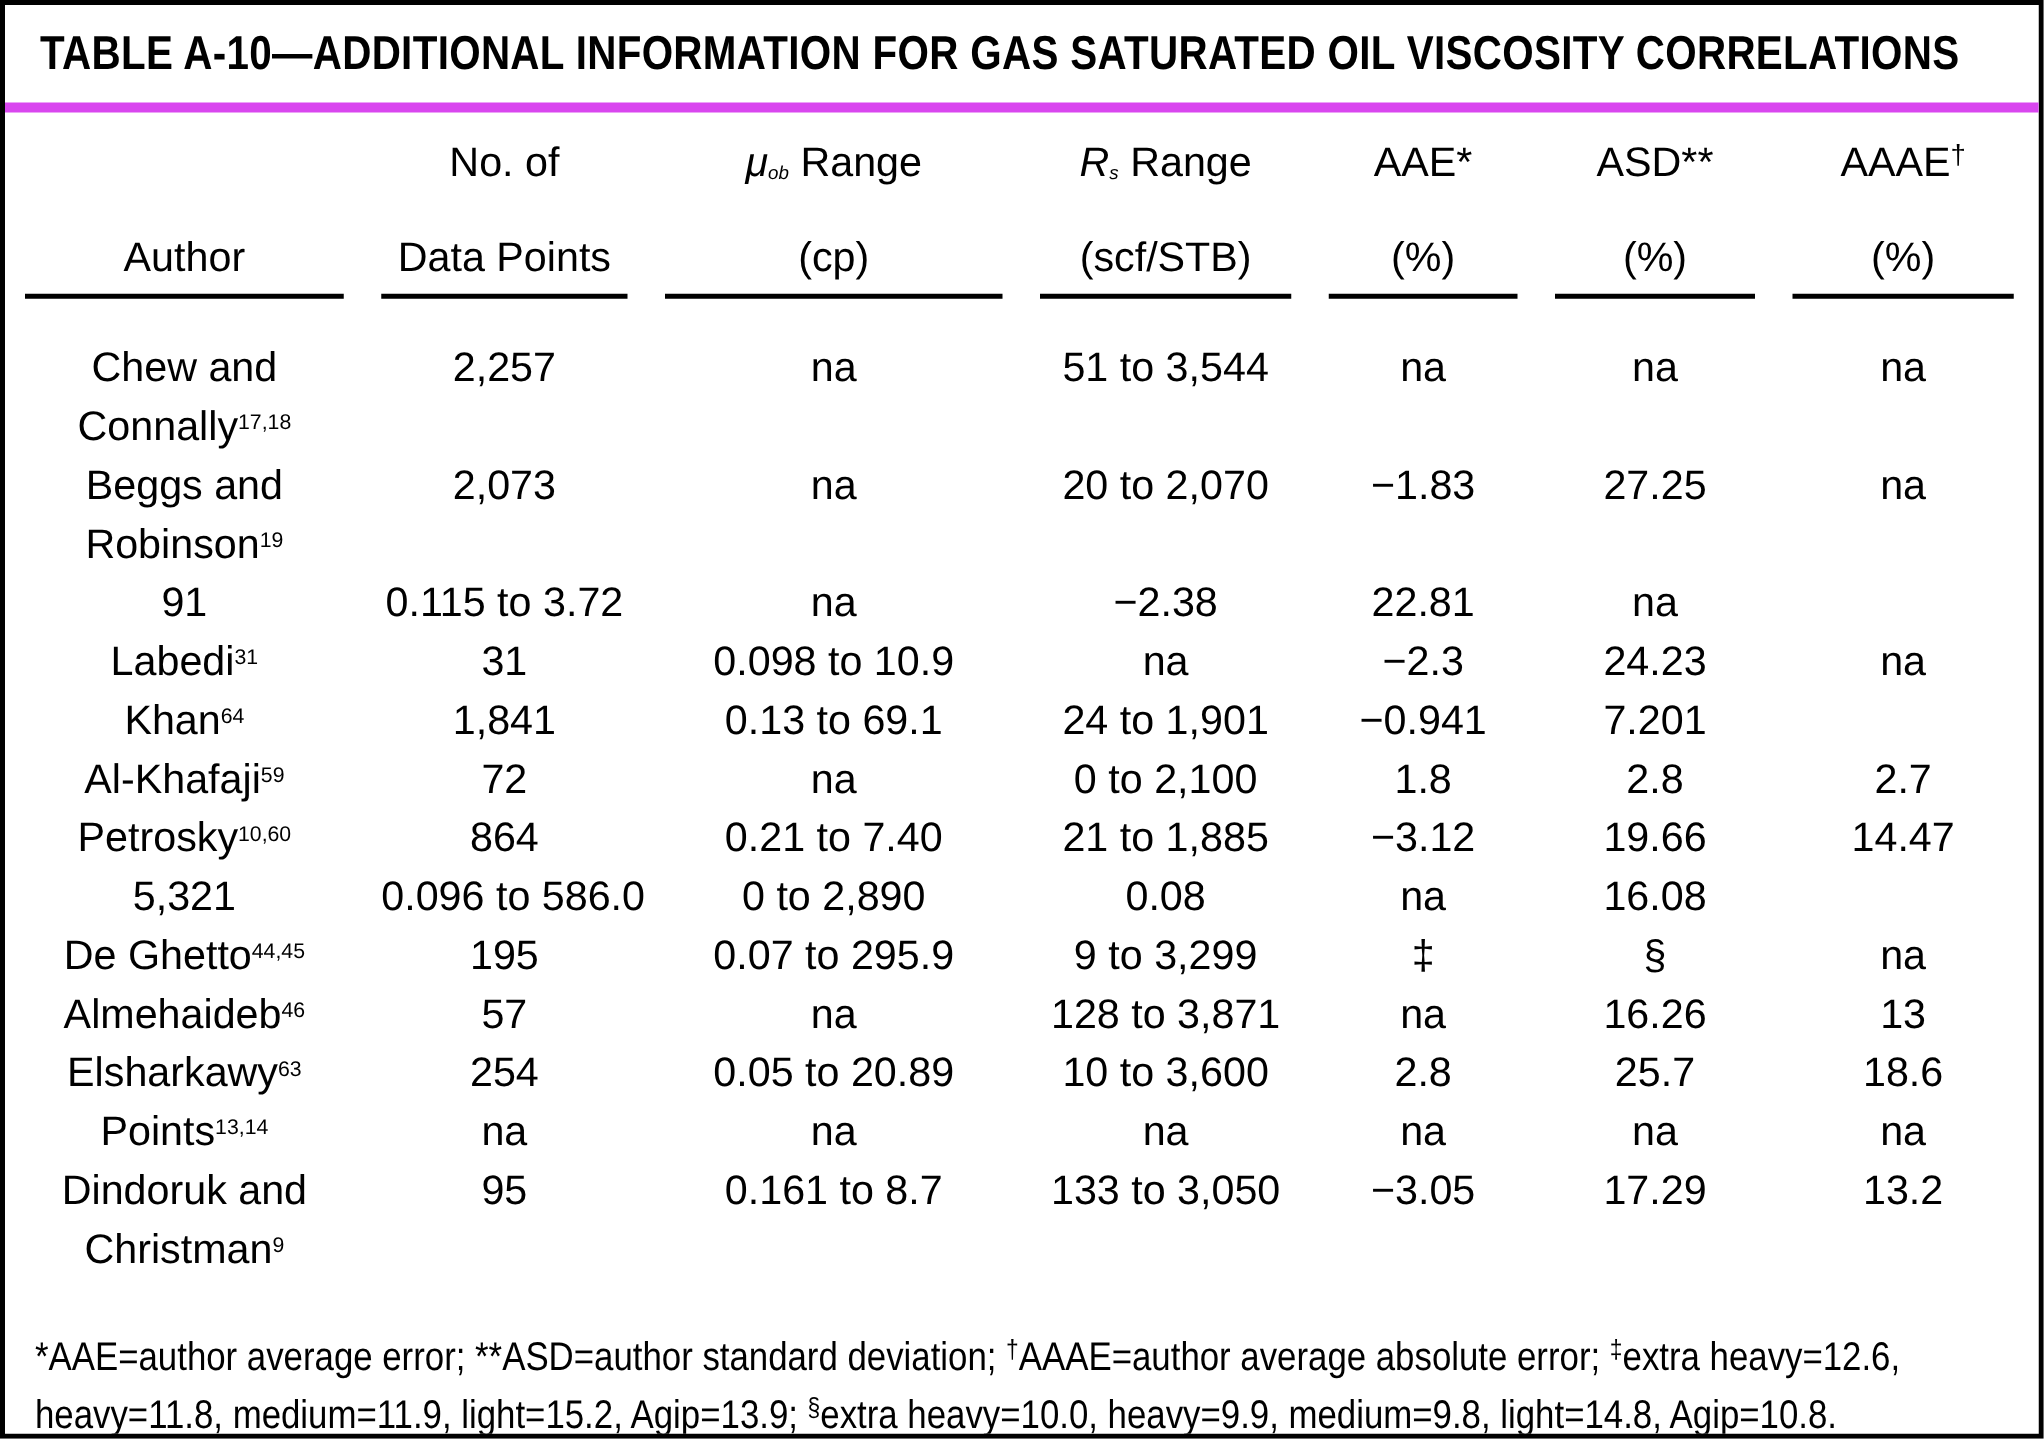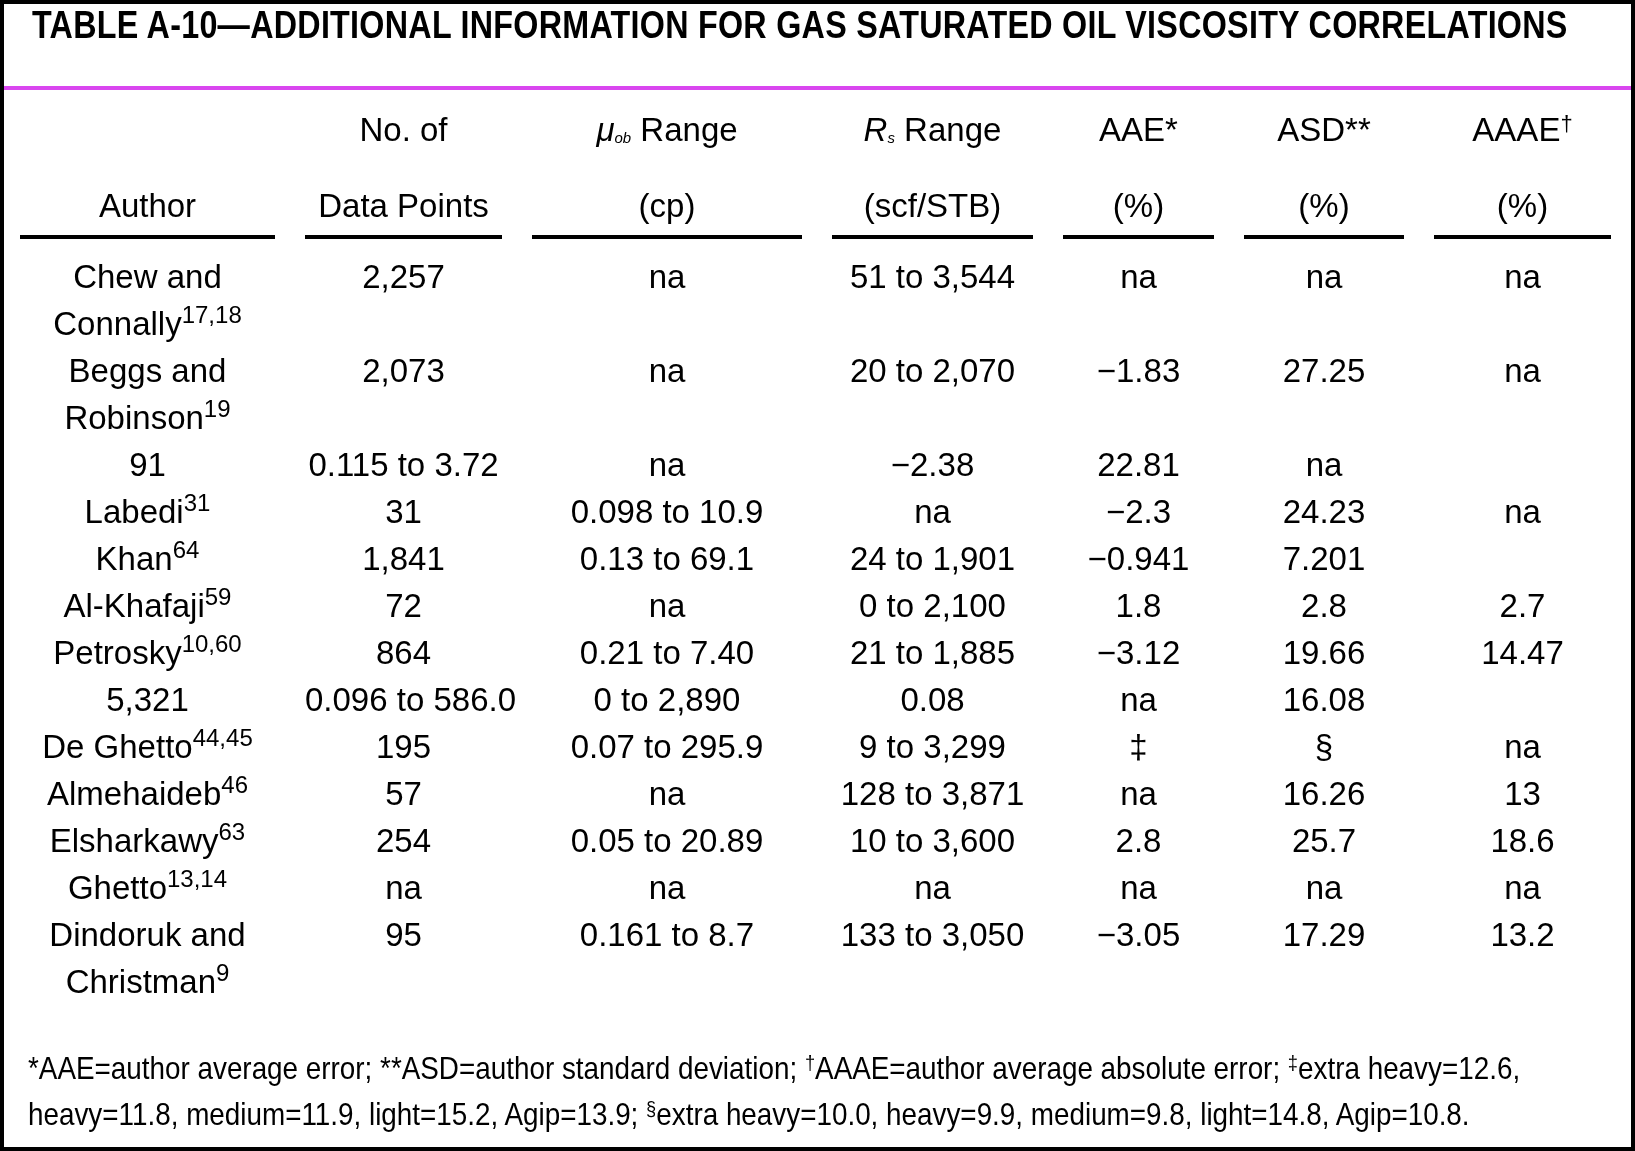--- a/index.html
+++ b/index.html
@@ -10,23 +10,23 @@
     height: 1151px;
     border: 4px solid #000;
     background: #fff;
     color: #000;
     font-family: "Liberation Sans", sans-serif;
     overflow: hidden;
   }
   .title-bar {
     box-sizing: border-box;
     height: 86px;
-    border-bottom: 4px solid #d946ef;
+    border-bottom: 8px solid #d946ef;
     display: flex;
-    align-items: flex-start;
+    align-items: center;
     padding: 0 28px;
   }
   .title-text {
     font-size: 38px;
     font-weight: bold;
     white-space: nowrap;
     display: inline-block;
     transform: scaleX(0.85);
     transform-origin: left center;
     letter-spacing: 0.3px;
@@ -47,31 +47,31 @@
     font-size: 33px;
     line-height: 40px;
     padding-bottom: 9px;
     border-bottom: 4px solid #000;
     gap: 36px;
   }
   .hline { white-space: nowrap; }
   .sym { font-style: italic; }
   .hsub { font-size: 15px; font-style: italic; line-height: 0; vertical-align: -0.15em; }
   .hsup { font-size: 22px; line-height: 0; vertical-align: 0.45em; }
-  .table-body { padding-top: 14px; }
+  .table-body { padding-top: 31px; }
   .row { }
   .cell {
     text-align: center;
     font-size: 33px;
     line-height: 47px;
     white-space: nowrap;
   }
   .author-cell { white-space: normal; }
   .author-name { white-space: pre-line; }
-  .ref { font-size: 24px; line-height: 0; vertical-align: 0.5em; letter-spacing: 0; }
+  .ref { font-size: 17px; line-height: 0; vertical-align: 0.5em; letter-spacing: 0; }
   .footnote {
     margin-top: 40px;
     padding: 0 24px;
   }
   .footnote-line {
     font-size: 32px;
     line-height: 46px;
     white-space: nowrap;
     transform: scaleX(0.87);
     transform-origin: left center;
@@ -210,21 +210,21 @@
       <div class="grid row">
         <div class="cell author-cell"><span class="author-name">Elsharkawy</span><sup class="ref">63</sup></div>
         <div class="cell">254</div>
         <div class="cell">0.05 to 20.89</div>
         <div class="cell">10 to 3,600</div>
         <div class="cell">2.8</div>
         <div class="cell">25.7</div>
         <div class="cell">18.6</div>
       </div>
       <div class="grid row">
-        <div class="cell author-cell"><span class="author-name">Ghetto</span><sup class="ref">13,14</sup></div>
+        <div class="cell author-cell"><span class="author-name">Points</span><sup class="ref">13,14</sup></div>
         <div class="cell">na</div>
         <div class="cell">na</div>
         <div class="cell">na</div>
         <div class="cell">na</div>
         <div class="cell">na</div>
         <div class="cell">na</div>
       </div>
       <div class="grid row">
         <div class="cell author-cell"><span class="author-name">Dindoruk and
 Christman</span><sup class="ref">9</sup></div>

